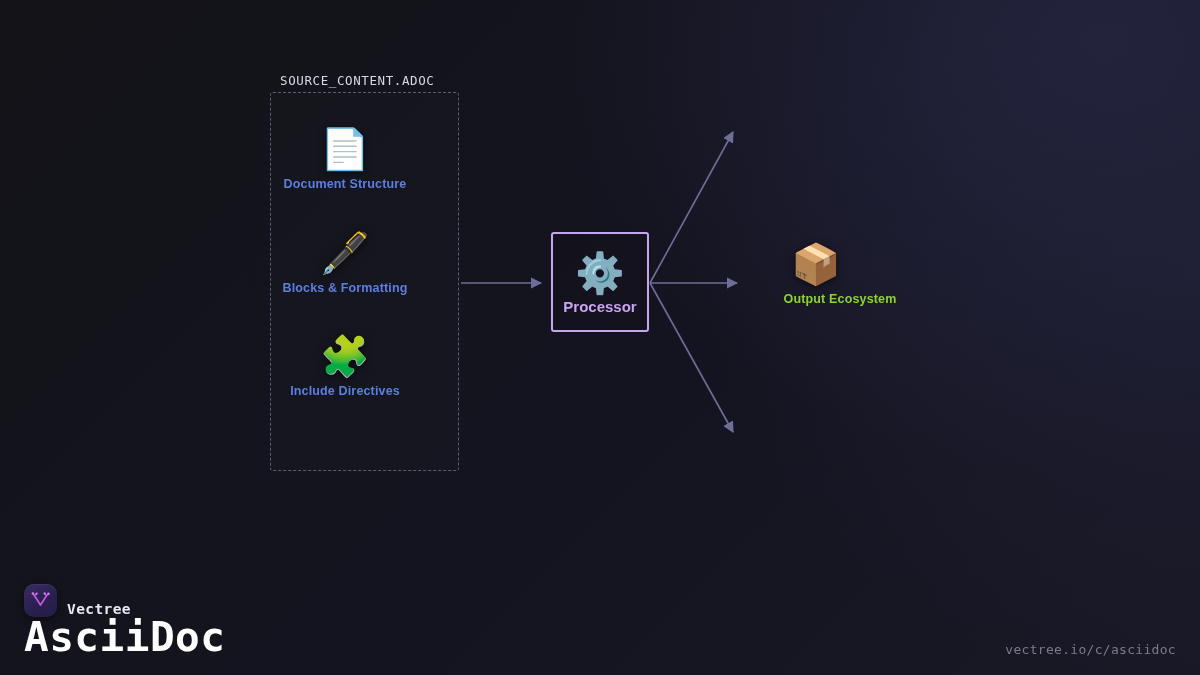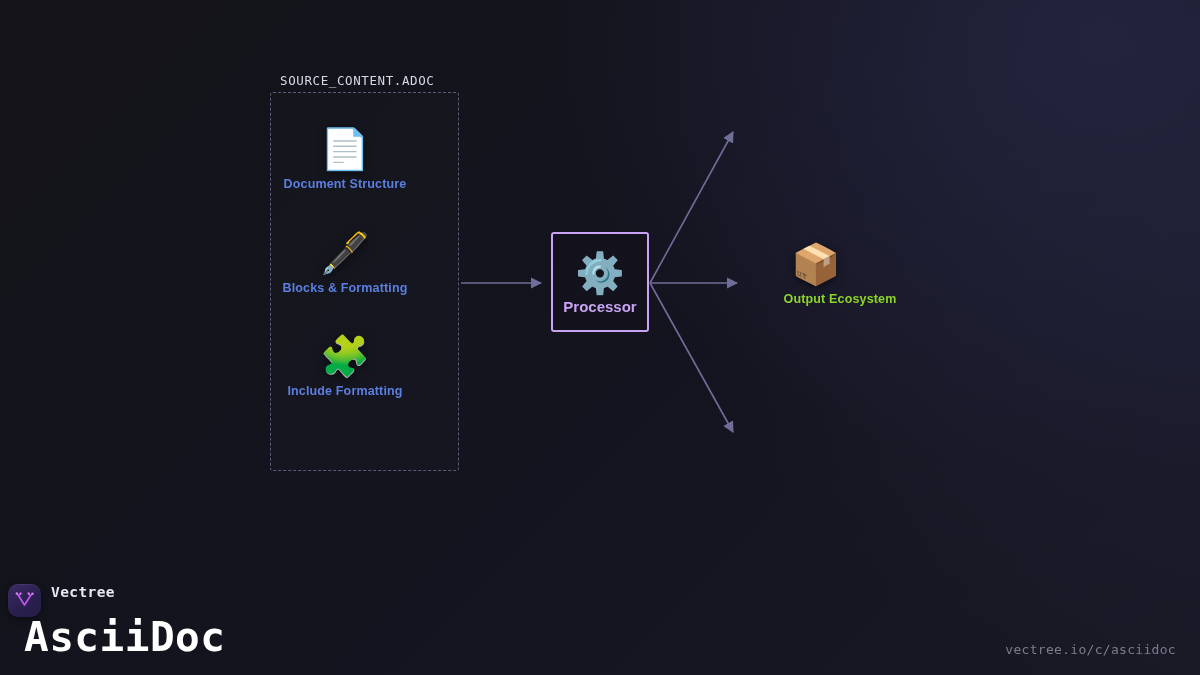--- a/index.html
+++ b/index.html
@@ -85,22 +85,22 @@
     font-weight:bold;
     color:#c9a4f2;
     white-space:nowrap;
   }
 
   
   #footer {
     position:absolute; left:0; right:0; bottom:0; height:135px;
   }
   #brand-row {
-    position:absolute; left:8px; top:44px;
-    display:flex; align-items:flex-start; gap:10px;
+    position:absolute; left:24px; top:44px;
+    display:flex; align-items:flex-end; gap:10px;
   }
   .logo-tile {
     width:33px; height:33px; border-radius:10px;
     background:linear-gradient(145deg,#3c2a63 0%,#2a2050 55%,#241c46 100%);
     box-shadow:0 2px 6px rgba(0,0,0,.5), inset 0 1px 0 rgba(255,255,255,.07);
     display:flex; align-items:center; justify-content:center;
   }
   .brand-name {
     font-family:"DejaVu Sans Mono","Liberation Mono",monospace;
     font-size:14.5px; font-weight:bold; color:#e8e8f2; letter-spacing:0.4px;
@@ -149,21 +149,21 @@
       <span class="caption cap-blue">Document Structure</span>
     </div>
 
     <div class="node" style="left:345px; top:229px;">
       <span class="glyph">🖋️</span>
       <span class="caption cap-blue">Blocks &amp; Formatting</span>
     </div>
 
     <div class="node" style="left:345px; top:332px;">
       <span class="glyph">🧩</span>
-      <span class="caption cap-blue">Include Formatting</span>
+      <span class="caption cap-blue">Include Directives</span>
     </div>
 
     <div class="proc-box" style="left:551px; top:232px; width:98px; height:100px;">
       <span class="glyph">⚙️</span>
       <span class="caption">Processor</span>
     </div>
 
     <div class="node" style="left:816px; top:240px;">
       <span class="glyph">📦</span>
       <span class="caption cap-green">Output Ecosystem</span>

